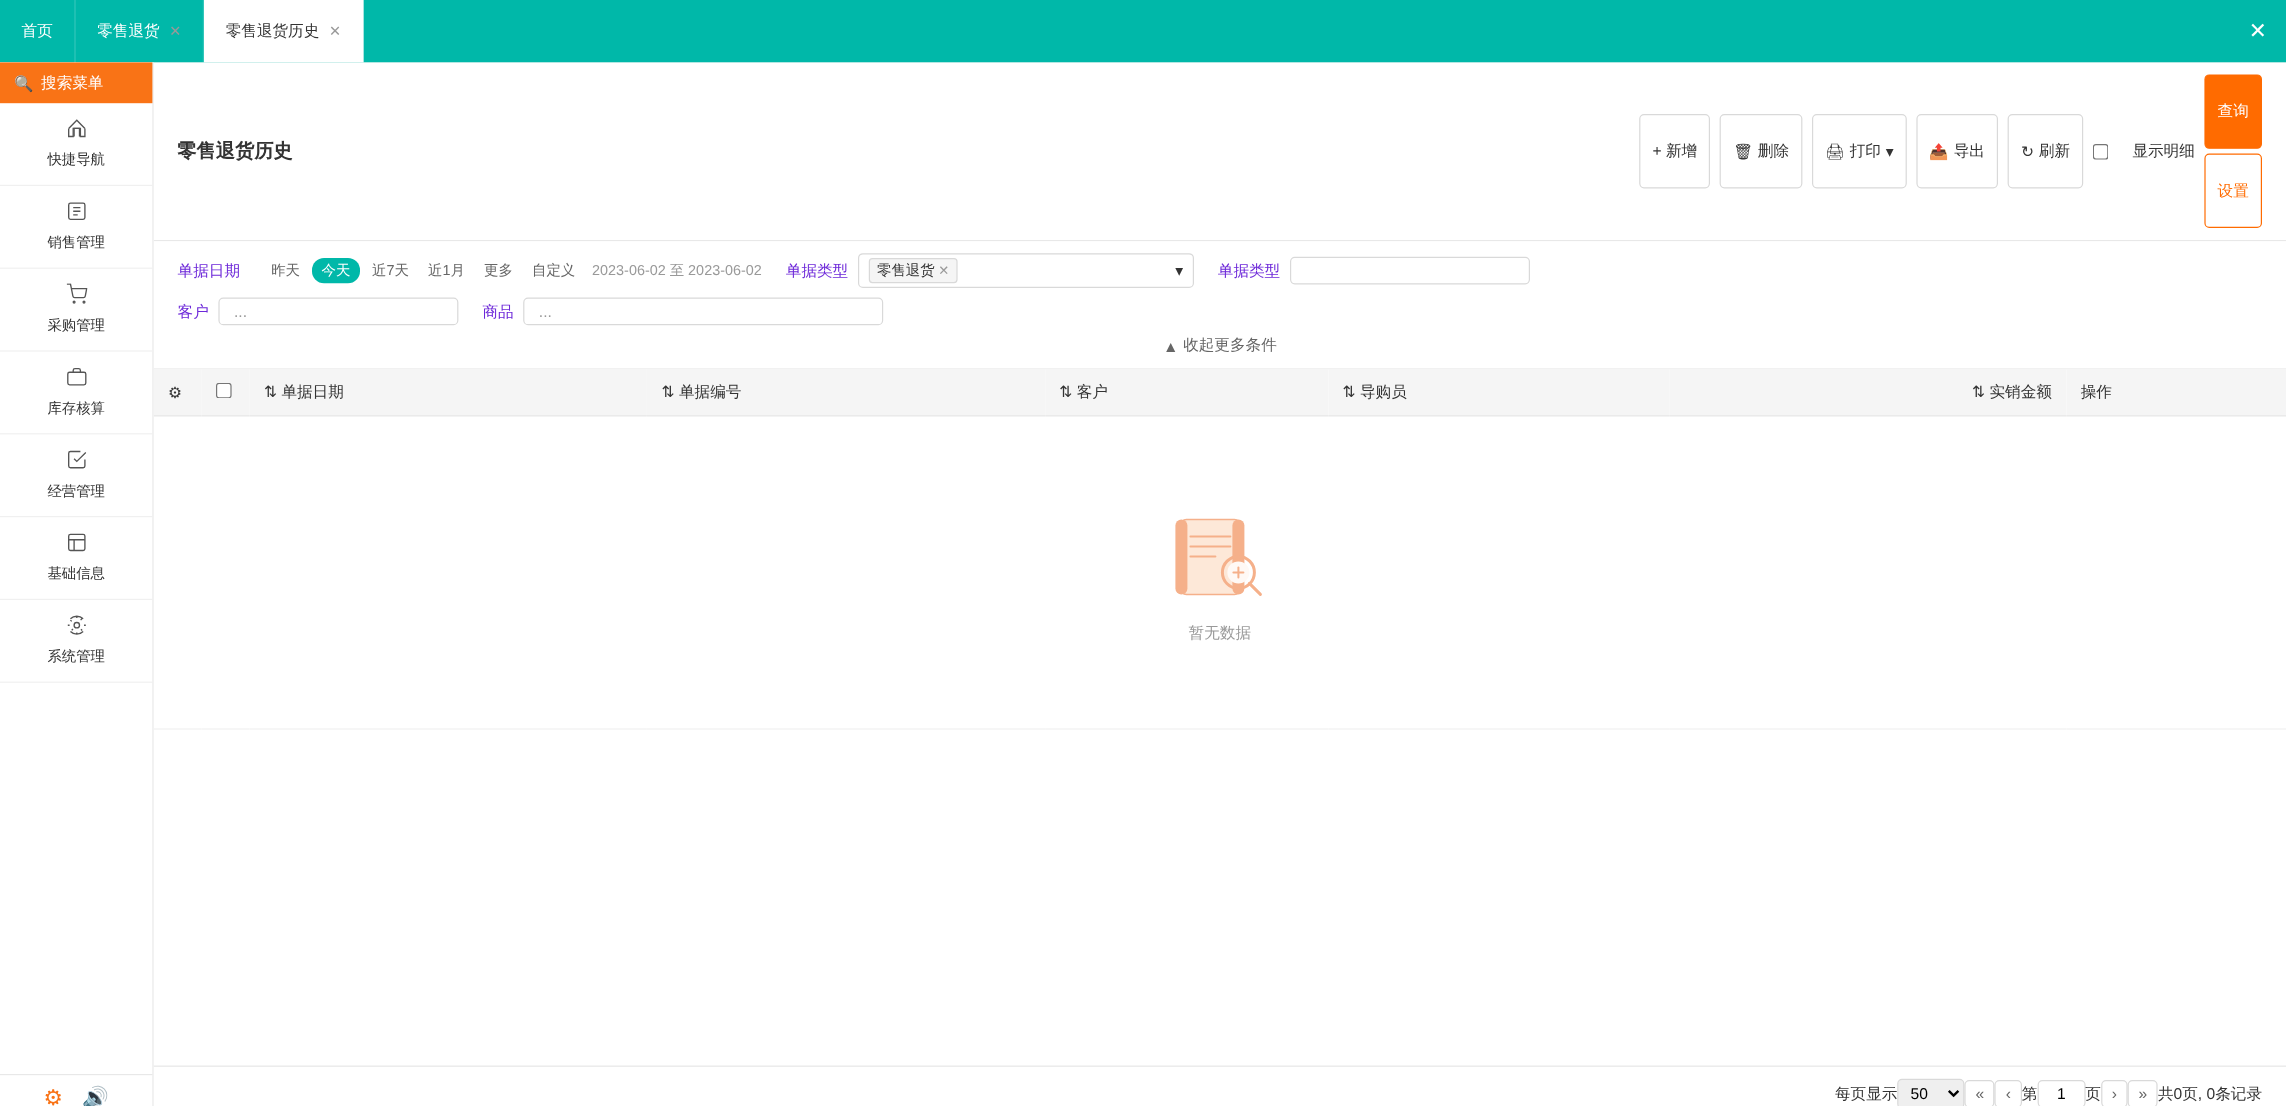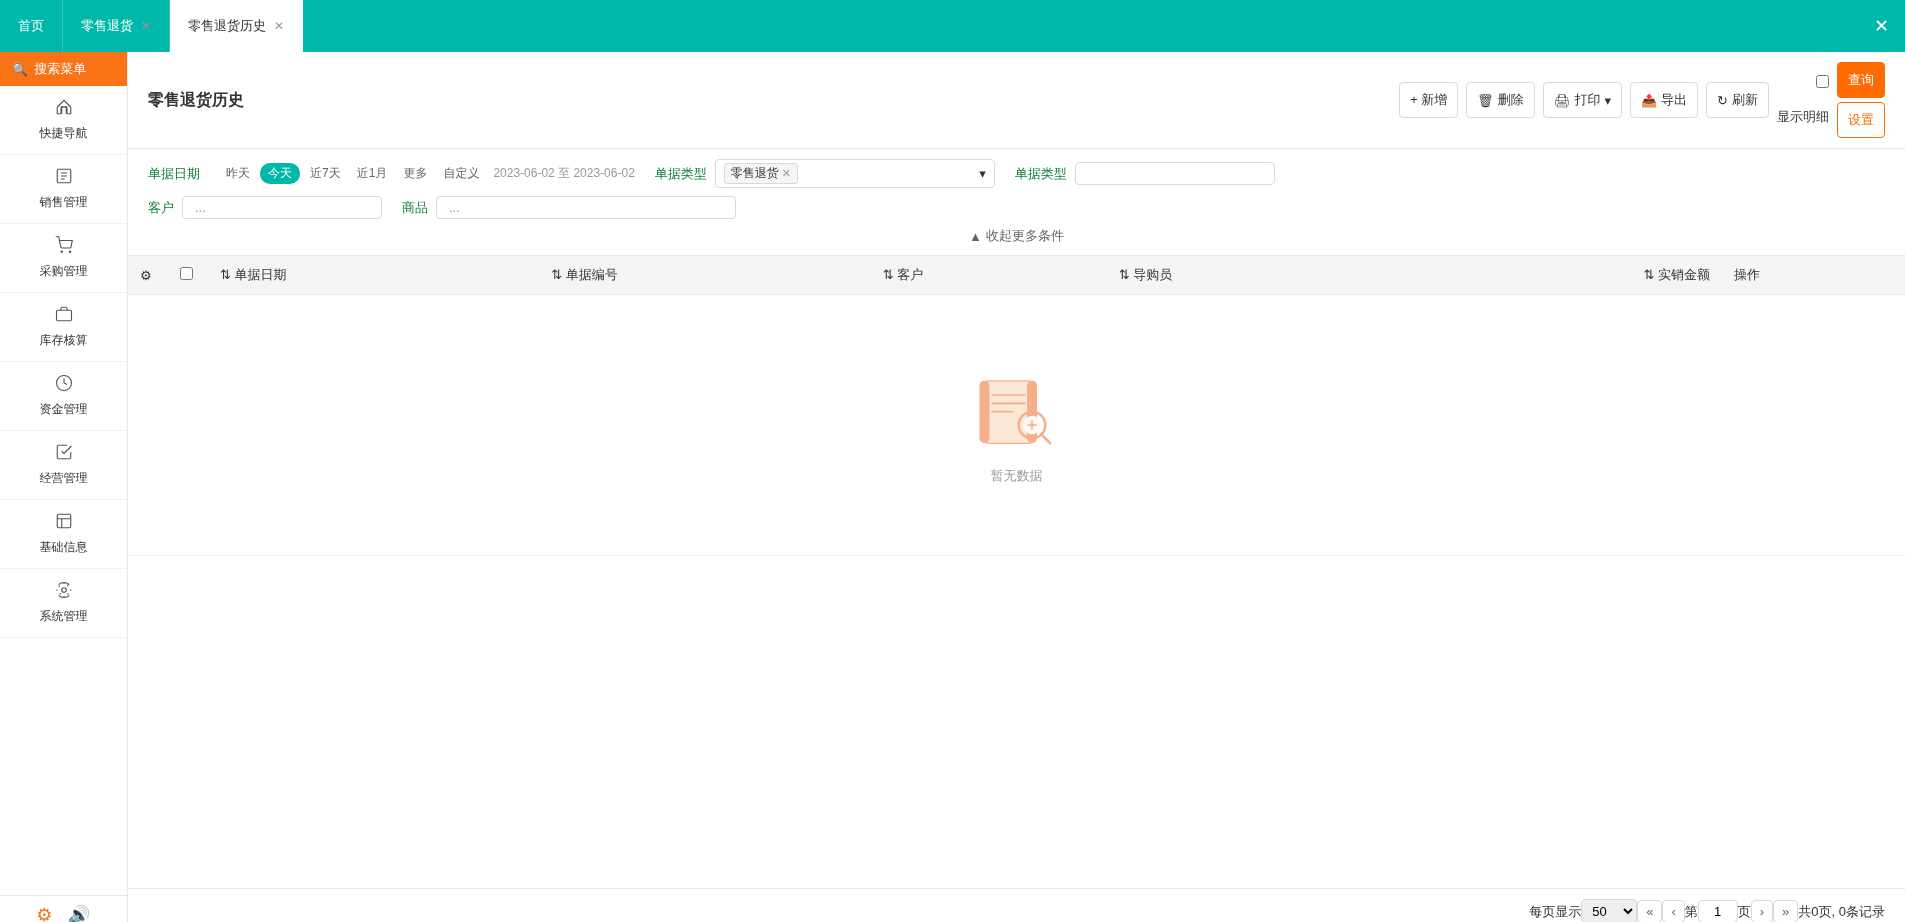--- a/index.html
+++ b/index.html
@@ -127,46 +127,45 @@
     }
     .toolbar {
       display: flex;
       align-items: center;
       gap: 8px;
     }
     .toolbar-btn {
       display: flex;
       align-items: center;
       gap: 4px;
-      padding: 8px 10px;
+      padding: 21px 10px;
       border: 1px solid #d9d9d9;
       border-radius: 4px;
       background: #fff;
       font-size: 13px;
       color: #333;
       cursor: pointer;
       white-space: nowrap;
     }
     .toolbar-btn-primary {
       background: #ff6b00;
       color: #fff;
       border-color: #ff6b00;
     }
     .toolbar-btn-setting {
       background: #fff;
       color: #ff6b00;
       border-color: #ff6b00;
     }
     .display-detail {
       display: flex;
-      align-items: flex-end;
+      align-items: center;
       gap: 20px;
       font-size: 13px;
       color: #333;
-      flex-direction: column;
     }
     .display-detail input[type=checkbox] { cursor: pointer; }
 
     
     .filter-area {
       background: #fff;
       padding: 10px 20px;
       border-bottom: 1px solid #e8e8e8;
     }
     .filter-row {
@@ -178,21 +177,21 @@
     }
     .filter-item {
       display: flex;
       align-items: center;
       gap: 8px;
       font-size: 13px;
       color: #333;
     }
     .filter-label {
       white-space: nowrap;
-      color: #15803d;
+      color: #6d28d9;
     }
     .date-shortcuts {
       display: flex;
       align-items: center;
       gap: 4px;
       margin-left: 12px;
     }
     .date-shortcut {
       padding: 2px 6px;
       border-radius: 3px;
@@ -421,29 +420,20 @@
       <span>采购管理</span>
     </div>
     <div class="sidebar-item">
       <span class="icon">
         <svg width="18" height="18" viewBox="0 0 24 24" fill="none" stroke="#555" stroke-width="1.5">
             <rect x="2" y="7" width="20" height="14" rx="2"></rect>
             <path d="M16 7V5a2 2 0 0 0-2-2h-4a2 2 0 0 0-2 2v2"></path>
           </svg>
       </span>
       <span>库存核算</span>
-    </div>
-    <div class="sidebar-item">
-      <span class="icon">
-        <svg width="18" height="18" viewBox="0 0 24 24" fill="none" stroke="#555" stroke-width="1.5">
-            <circle cx="12" cy="12" r="10"></circle>
-            <path d="M12 6v6l4 2"></path>
-          </svg>
-      </span>
-      <span>资金管理</span>
     </div>
     <div class="sidebar-item">
       <span class="icon">
         <svg width="18" height="18" viewBox="0 0 24 24" fill="none" stroke="#555" stroke-width="1.5">
             <path d="M9 11l3 3L22 4"></path>
             <path d="M21 12v7a2 2 0 0 1-2 2H5a2 2 0 0 1-2-2V5a2 2 0 0 1 2-2h11"></path>
           </svg>
       </span>
       <span>经营管理</span>
     </div>

